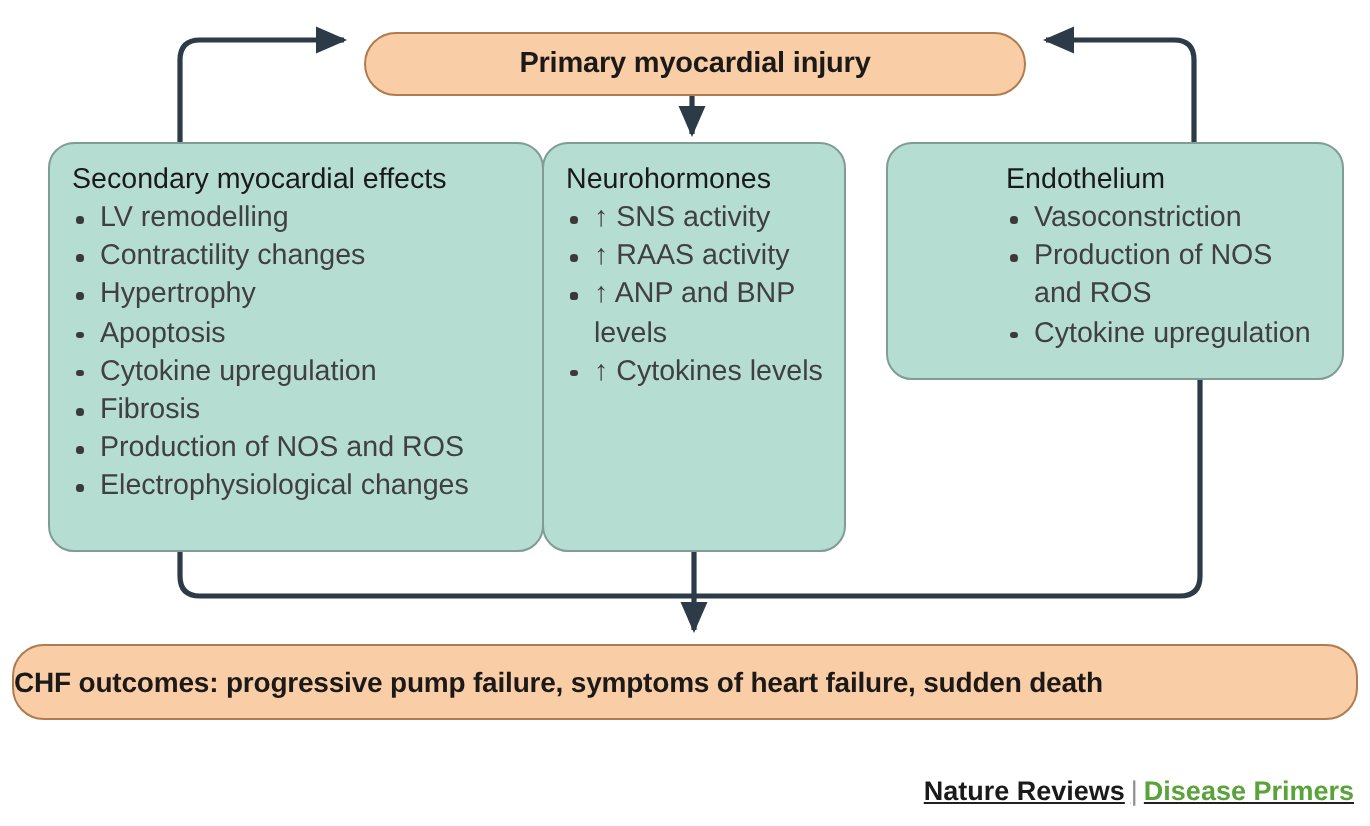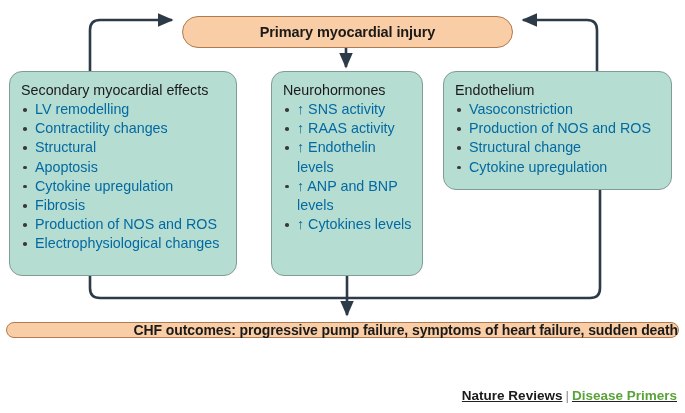--- a/index.html
+++ b/index.html
@@ -56,65 +56,66 @@
     border-radius: 16px;
     display: flex;
     align-items: center;
     justify-content: center;
     margin-top: 12px;
   }
   #node-outcomes {
     left: 6px;
     top: 322px;
     width: 673px;
-    height: 16px;
+    height: 38px;
     border-radius: 16px;
     display: flex;
     align-items: center;
-    justify-content: flex-end;
+    justify-content: flex-start;
   }
   #node-outcomes .pill-title { font-size: 14px; }
   #node-secondary {
-    left: 9px;
+    left: 24px;
     top: 71px;
-    width: 228px;
+    width: 248px;
     height: 205px;
   }
   #node-neuro {
     left: 271px;
     top: 71px;
     width: 152px;
     height: 205px;
   }
   #node-endo {
     left: 443px;
     top: 71px;
     width: 229px;
     height: 119px;
+    padding-left: 48px;
   }
   .box-inner {
     padding: 9px 10px 0 11px;
   }
   .box-heading {
     font-size: 14.3px;
     line-height: 19px;
     color: #1b1a19;
     white-space: nowrap;
   }
   ul.items {
     list-style: none;
     margin: 0;
     padding: 0;
   }
   ul.items li {
     position: relative;
     font-size: 14.3px;
     line-height: 19.2px;
     padding-left: 14px;
-    color: #0369a1;
+    color: #404040;
   }
   ul.items li .dot {
     position: absolute;
     left: 2px;
     top: 8px;
     width: 3.6px;
     height: 3.6px;
     border-radius: 50%;
     background: #3b3a38;
   }
@@ -166,50 +167,49 @@
   <div class="node peach" id="node-primary">
     <span class="pill-title">Primary myocardial injury</span>
   </div>
 
   <div class="node teal" id="node-secondary">
     <div class="box-inner">
       <div class="box-heading">Secondary myocardial effects</div>
       <ul class="items">
         <li><span class="dot"></span><span class="txt">LV remodelling</span></li>
         <li><span class="dot"></span><span class="txt">Contractility changes</span></li>
-        <li><span class="dot"></span><span class="txt">Structural</span></li>
+        <li><span class="dot"></span><span class="txt">Hypertrophy</span></li>
         <li><span class="dot"></span><span class="txt">Apoptosis</span></li>
         <li><span class="dot"></span><span class="txt">Cytokine upregulation</span></li>
         <li><span class="dot"></span><span class="txt">Fibrosis</span></li>
         <li><span class="dot"></span><span class="txt">Production of NOS and ROS</span></li>
         <li><span class="dot"></span><span class="txt">Electrophysiological changes</span></li>
       </ul>
     </div>
   </div>
 
   <div class="node teal" id="node-neuro">
     <div class="box-inner">
       <div class="box-heading">Neurohormones</div>
       <ul class="items wrap">
         <li><span class="dot"></span><span class="txt">↑ SNS activity</span></li>
         <li><span class="dot"></span><span class="txt">↑ RAAS activity</span></li>
-        <li><span class="dot"></span><span class="txt">↑ Endothelin levels</span></li>
+        <li><span class="dot"></span></li>
         <li><span class="dot"></span><span class="txt">↑ ANP and BNP levels</span></li>
         <li><span class="dot"></span><span class="txt">↑ Cytokines levels</span></li>
       </ul>
     </div>
   </div>
 
   <div class="node teal" id="node-endo">
     <div class="box-inner">
       <div class="box-heading">Endothelium</div>
       <ul class="items">
         <li><span class="dot"></span><span class="txt">Vasoconstriction</span></li>
         <li><span class="dot"></span><span class="txt">Production of NOS and ROS</span></li>
-        <li><span class="dot"></span><span class="txt">Structural change</span></li>
         <li><span class="dot"></span><span class="txt">Cytokine upregulation</span></li>
       </ul>
     </div>
   </div>
 
   <div class="node peach" id="node-outcomes">
     <span class="pill-title">CHF outcomes: progressive pump failure, symptoms of heart failure, sudden death</span>
   </div>
 
   <div class="footer">

